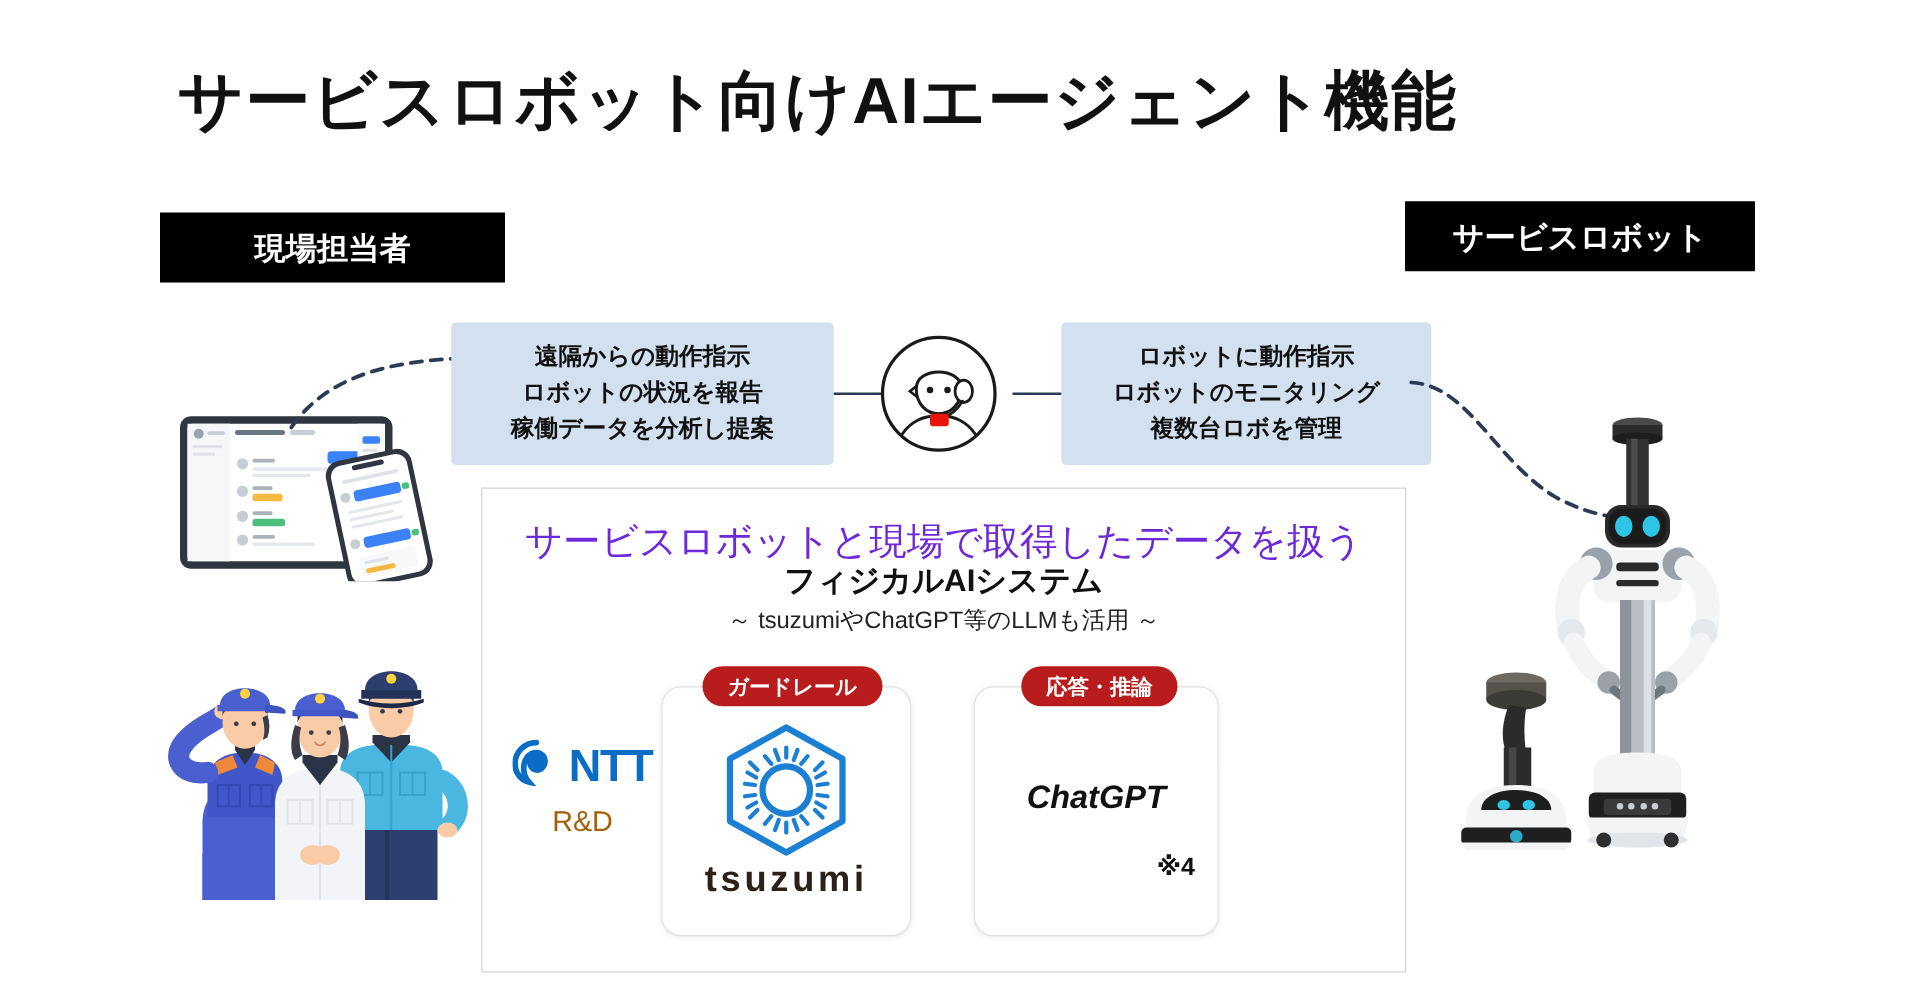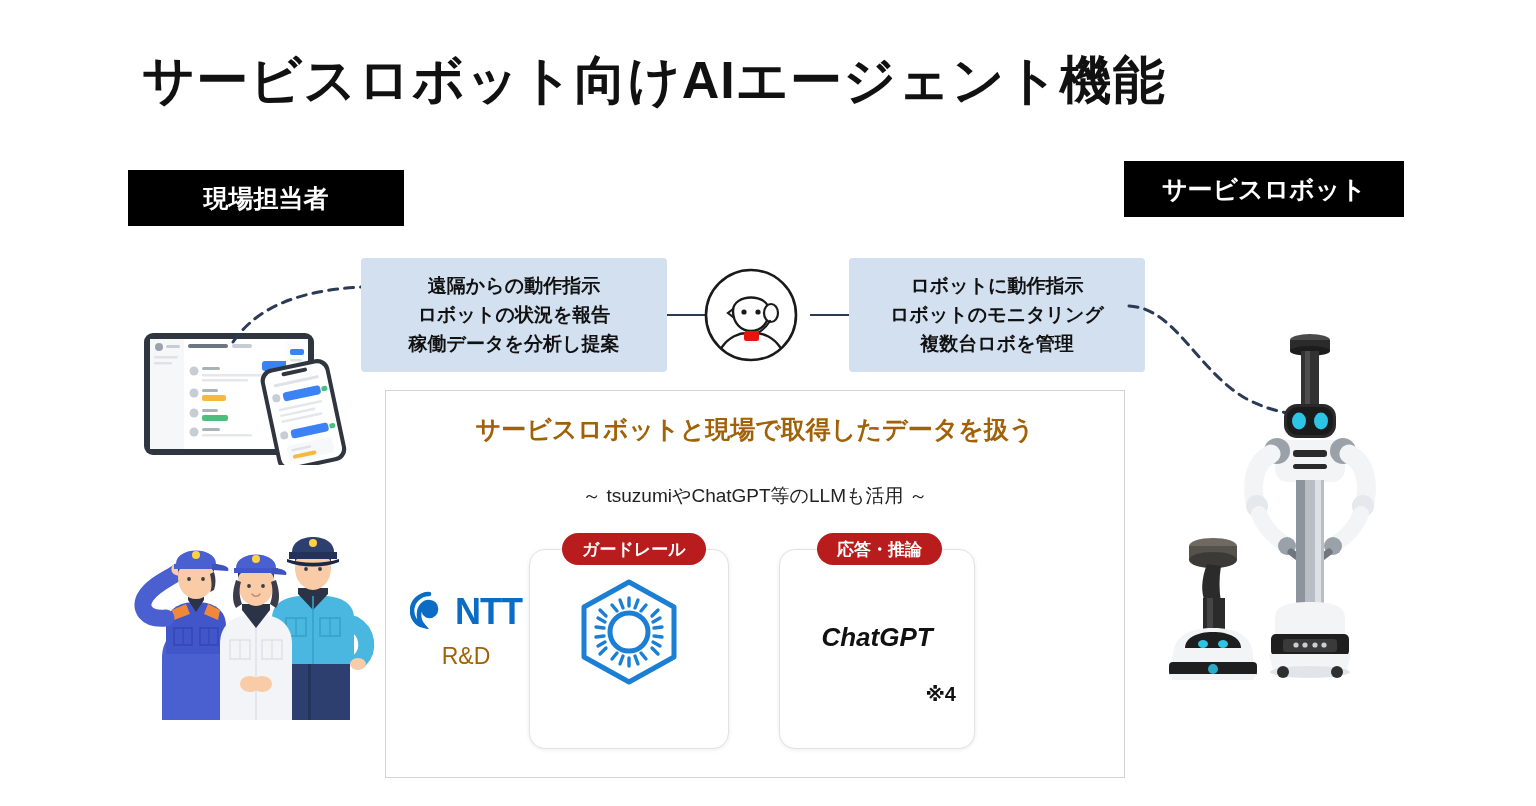--- a/index.html
+++ b/index.html
@@ -57,21 +57,21 @@
   #dash-right { left: 1125px; top: 300px; width: 200px; height: 120px; }
 
   
   #system-panel {
     position: absolute; left: 385px; top: 390px;
     width: 740px; height: 388px;
     background: #fff; border: 1px solid #d4d4d4;
   }
   #panel-title1 {
     position: absolute; left: 0; top: 22px; width: 100%;
-    text-align: center; font-size: 25px; font-weight: 700; color: #a16207;
+    text-align: center; font-size: 30px; font-weight: 400; color: #6d28d9;
     white-space: nowrap;
   }
   #panel-title2 {
     position: absolute; left: 0; top: 57px; width: 100%;
     text-align: center; font-size: 25px; font-weight: 700; color: #111;
     white-space: nowrap;
   }
   #panel-subtitle {
     position: absolute; left: 0; top: 92px; width: 100%;
     text-align: center; font-size: 19px; font-weight: 400; color: #222;
@@ -341,20 +341,21 @@
         <circle cx="127" cy="88" r="1.9" fill="#3b3b4a"></circle>
         <circle cx="141" cy="88" r="1.9" fill="#3b3b4a"></circle>
         <path d="M130 96 C132 99 136 99 138 96" fill="none" stroke="#c98b6b" stroke-width="1.5" stroke-linecap="round"></path>
       </g>
     </svg>
   </div>
 
   <div id="system-panel">
 
     <div id="panel-title1">サービスロボットと現場で取得したデータを扱う</div>
+    <div id="panel-title2">フィジカルAIシステム</div>
     <div id="panel-subtitle">～ tsuzumiやChatGPT等のLLMも活用 ～</div>
 
     <div id="ntt-block">
       <div id="ntt-logo-row">
         <span>
           <svg width="38" height="38" viewBox="0 0 38 38">
             <path d="M19 3 C9.6 3 2 10.6 2 20 C2 27 6.6 33 13 34.6 C13 34.6 9 30 9 23.5
                      C9 16 13.5 11 19 11 C23 11 26 14 26 18 C26 22 23 25 19.5 25
                      C16.5 25 14 22.6 14 19.5 C14 16.6 16.2 14.5 19 14.5
                      C21.4 14.5 23 16.2 23 18.3 C23 20.2 21.6 21.6 19.8 21.6
@@ -403,20 +404,21 @@
             <path d="M27 72 L34 68"></path>
               <path d="M25 63 L33 62"></path>
               <path d="M29 80 L35 74"></path>
 
             <path d="M89 72 L82 68"></path>
               <path d="M91 63 L83 62"></path>
               <path d="M87 80 L81 74"></path>
           </g>
         </svg>
       </span>
+      <div id="tsuzumi-word">tsuzumi</div>
     </div>
 
     <div class="pill" id="pill-inference">
       <span>応答・推論</span>
     </div>
 
     <div class="card" id="card-chatgpt">
       <div id="chatgpt-word">ChatGPT</div>
       <div id="chatgpt-note">※4</div>
     </div>

